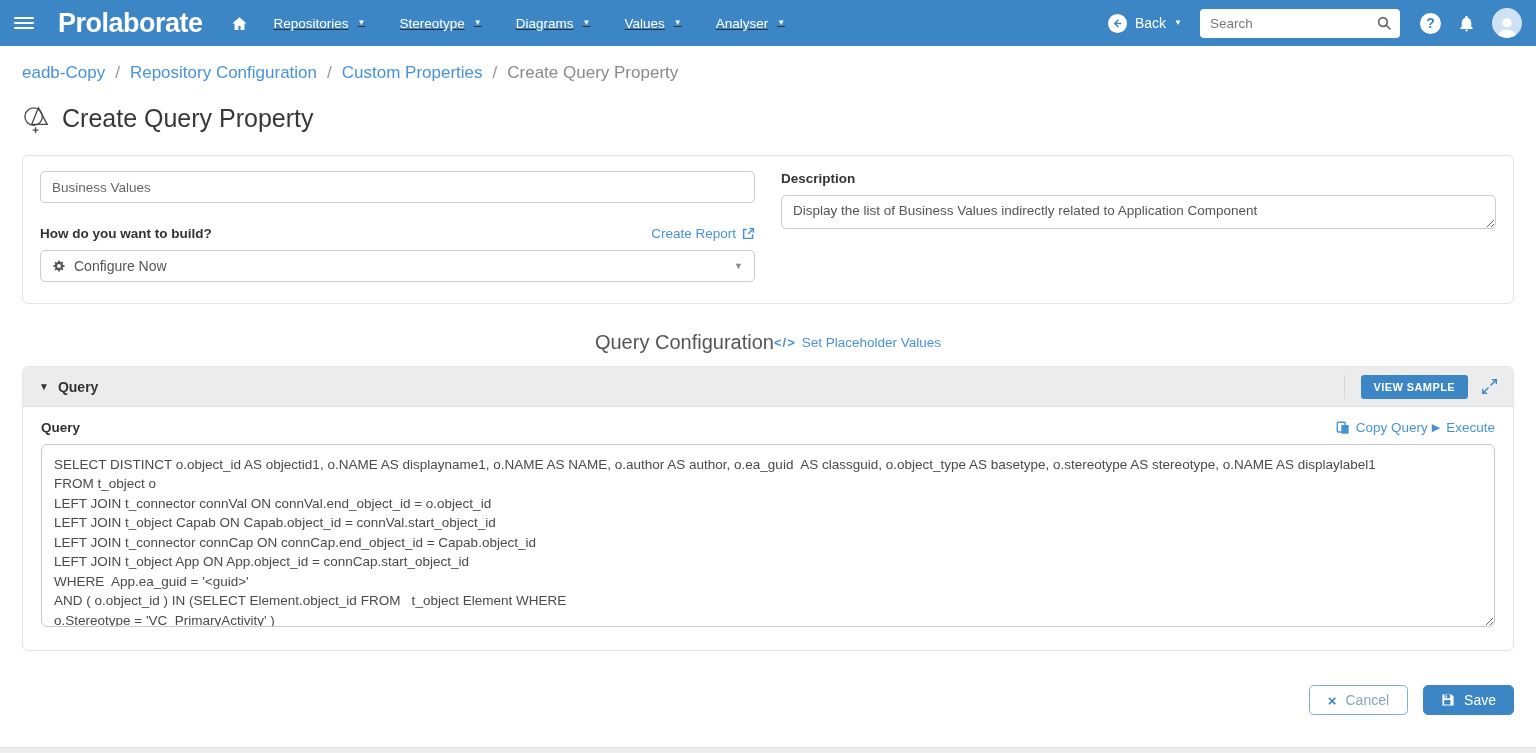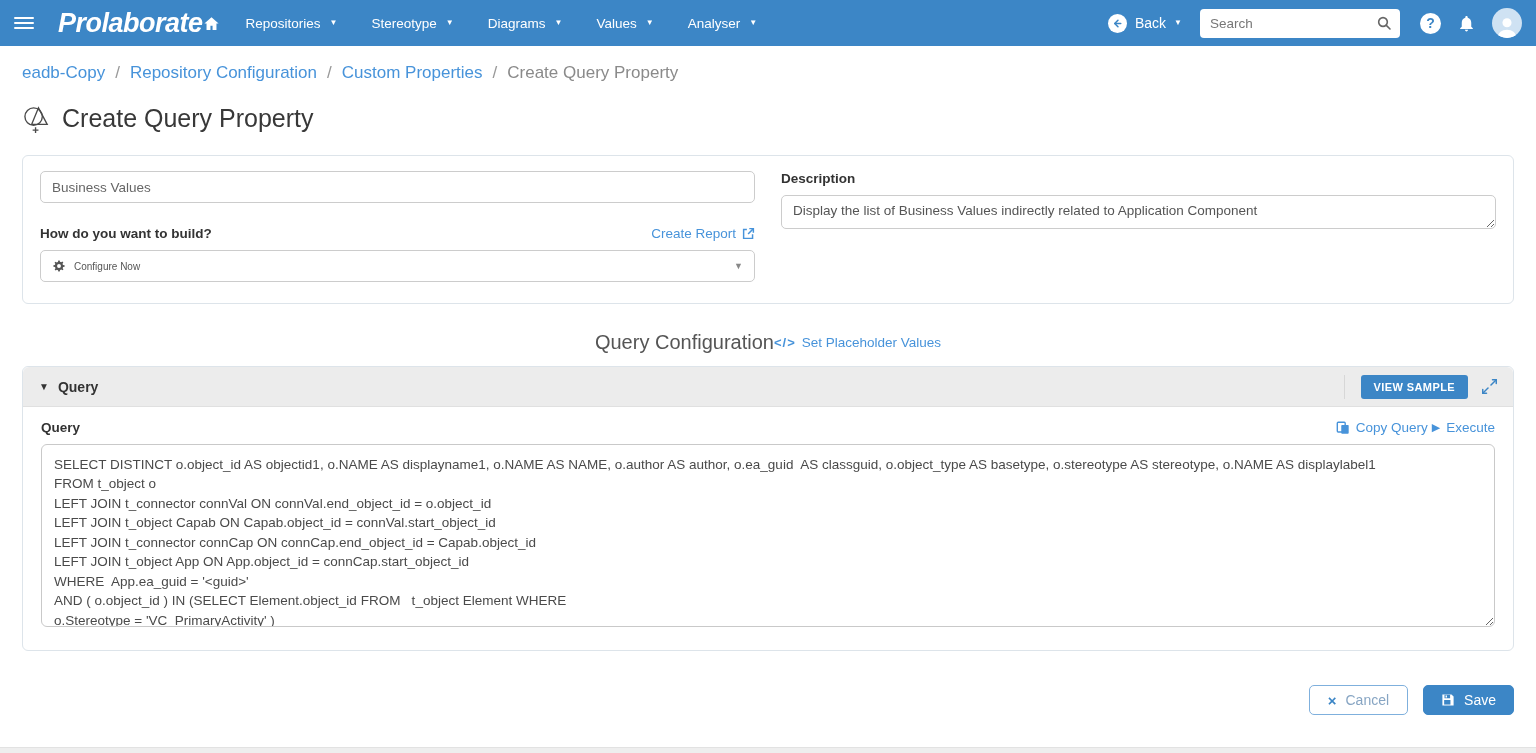--- a/index.html
+++ b/index.html
@@ -3,23 +3,23 @@
 <meta charset="utf-8">
 <style>
   * { margin:0; padding:0; box-sizing:border-box; }
   html,body { width:1536px; height:753px; overflow:hidden; background:#fff;
     font-family:"Liberation Sans", sans-serif; color:#333; }
 
   
   .navbar { height:46px; background:#3c86c6; display:flex; align-items:center; padding:0 14px; }
   .hamburger { width:20px; display:flex; flex-direction:column; gap:3px; cursor:pointer; margin-right:24px; }
   .hamburger span { display:block; height:2px; background:#fff; border-radius:1px; }
-  .logo { color:#fff; font-size:27px; font-weight:700; font-style:italic; letter-spacing:-0.5px; cursor:pointer; }
+  .logo { color:#fff; font-size:27px; font-weight:700; letter-spacing:-0.5px; margin-right:28px; cursor:pointer; }
   .nav-home { margin-right:26px; display:flex; align-items:center; cursor:pointer; }
-  .nav-menu { display:flex; align-items:center; gap:34px; }
+  .nav-menu { display:flex; align-items:center; gap:34px;text-decoration:underline; }
   .nav-item { color:#fff; font-size:13.5px; display:flex; align-items:center; gap:9px; cursor:pointer; }
   .caret { font-size:8px; color:#fff; line-height:1; }
   .nav-right { margin-left:auto; display:flex; align-items:center; }
   .back-group { display:flex; align-items:center; gap:8px; color:#fff; font-size:14px; cursor:pointer; margin-right:18px; }
   .back-circle { width:19px; height:19px; border-radius:50%; background:#fff; display:flex; align-items:center; justify-content:center; }
   .search-box { position:relative; width:200px; margin-right:20px; }
   .search-box input { width:100%; height:29px; border:none; border-radius:4px; padding:0 30px 0 10px;
      font-size:13.5px; font-family:"Liberation Sans",sans-serif; color:#444; outline:none; }
   .search-box input::placeholder { color:#777; }
   .search-icon { position:absolute; right:8px; top:6px; }
@@ -43,21 +43,21 @@
   .field-label { font-size:13.5px; font-weight:bold; color:#333; margin-bottom:9px; display:block; }
   .req { color:#555; font-weight:bold; margin-left:2px; }
   .text-input { width:100%; height:32px; border:1px solid #ccc; border-radius:5px; padding:0 11px;
      font-size:13.5px; font-family:"Liberation Sans",sans-serif; color:#666; outline:none; }
   .desc-area { width:100%; height:34px; border:1px solid #ccc; border-radius:5px; padding:7px 11px;
      font-size:13.5px; font-family:"Liberation Sans",sans-serif; color:#555; outline:none; resize:both; }
   .build-row { margin-top:23px; display:flex; align-items:center; justify-content:space-between; margin-bottom:9px; }
   .link { color:#4793da; font-size:13.5px; cursor:pointer; display:inline-flex; align-items:center; gap:6px; }
   .dropdown { height:32px; border:1px solid #ccc; border-radius:5px; background:#fff; display:flex;
      align-items:center; padding:0 11px; cursor:pointer; justify-content:space-between; }
-  .dropdown-left { display:flex; align-items:center; gap:8px; font-size:10px; color:#555; }
+  .dropdown-left { display:flex; align-items:center; gap:8px; font-size:14px; color:#555; }
   .dd-caret { color:#888; font-size:9px; }
 
   .section-row { margin-top:27px; display:flex; align-items:center; justify-content:center; }
   .section-heading { font-size:20px; color:#555; font-weight:400; }
   .code-glyph { font-weight:bold; font-size:13px; letter-spacing:1px; }
 
   .query-card { margin-top:12px; overflow:visible; }
   .panel-header { height:40px; background:#ececec; border-bottom:1px solid #e0e0e0;
      border-radius:6px 6px 0 0; display:flex; align-items:center; justify-content:space-between; padding:0 16px; }
   .panel-toggle { display:flex; align-items:center; gap:9px; cursor:pointer; }

